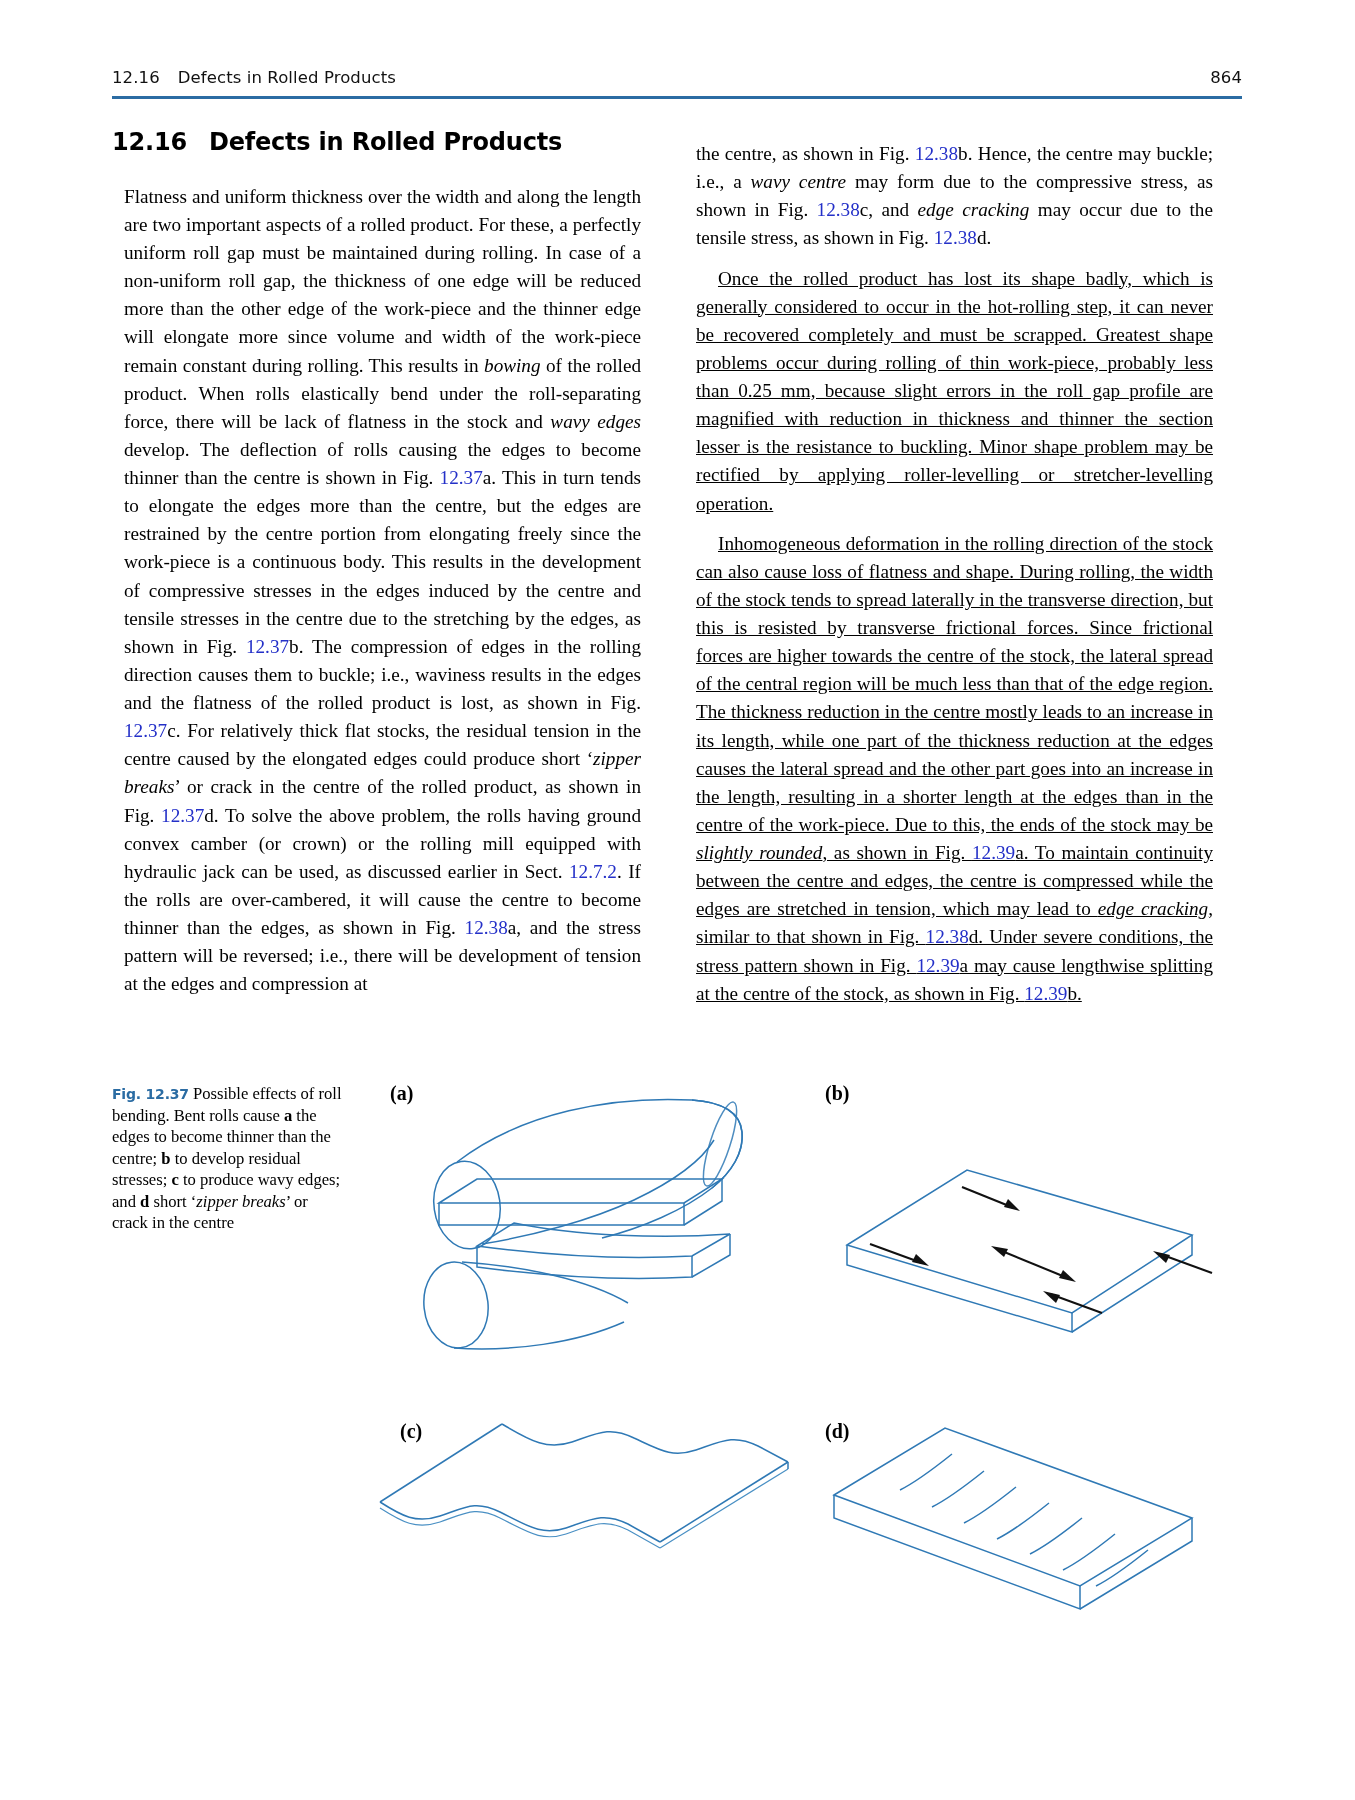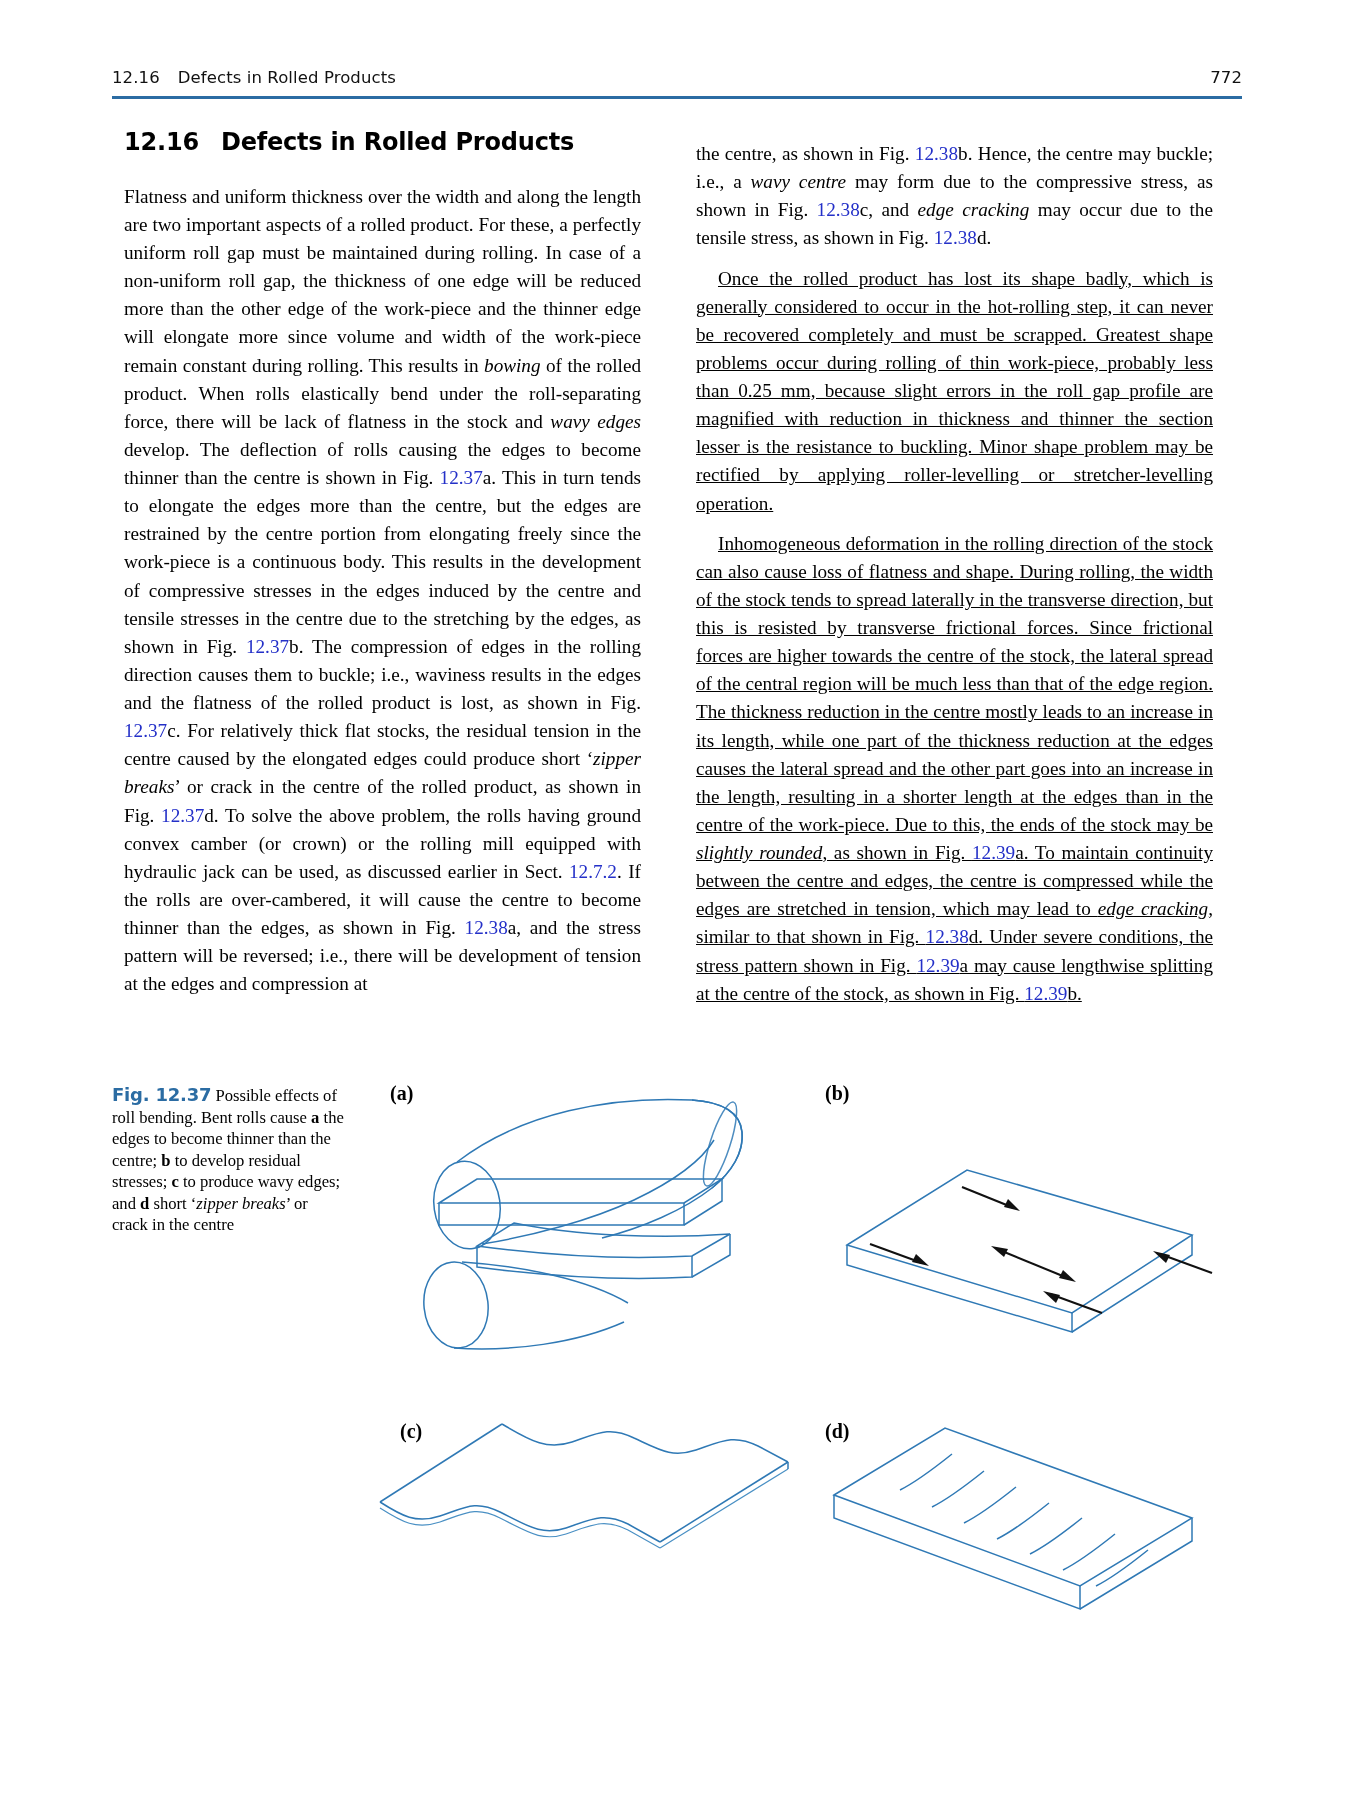--- a/index.html
+++ b/index.html
@@ -55,21 +55,21 @@
     font-size: 19.2px;
     line-height: 1.465;
     text-align: justify;
     text-justify: inter-word;
     hyphens: none;
   }
   .col-left  { left: 112px; }
   .col-right { left: 684px; }
 
   h2.section-title {
-    margin: 0 0 26px 12px;
+    margin: 0 0 26px 0;
     font-family: "DejaVu Sans", sans-serif;
     font-size: 24px;
     font-weight: bold;
     letter-spacing: -0.2px;
     line-height: 1.2;
   }
   h2.section-title .num { margin-right: 22px; }
 
   p.body { margin: 12px; text-indent: 0; }
   p.body + p.body { text-indent: 22px; text-decoration: underline; }
@@ -89,21 +89,21 @@
     left: 0;
     top: 23px;
     width: 232px;
     font-size: 16.6px;
     line-height: 1.30;
     text-align: left;
   }
   .fig-caption .fig-label {
     font-family: "DejaVu Sans", sans-serif;
     font-weight: bold;
-    font-size: 18px;
+    font-size: 14px;
     color: #2b6ca3;
     letter-spacing: -0.2px;
   }
   .fig-caption b { font-weight: bold; }
 
   .panels {
     position: absolute;
     left: 250px;
     top: 0;
     width: 880px;
@@ -125,21 +125,21 @@
 </head>
 <body>
 
 <div class="page">
 
   <div class="runhead">
     <div class="rh-left">
       <span class="rh-num">12.16</span>
       <span class="rh-name">Defects in Rolled Products</span>
     </div>
-    <div>772</div>
+    <div>864</div>
   </div>
   <div class="rule"></div>
 
   <div class="col col-left">
     <h2 class="section-title">
       <span class="num">12.16</span><span>Defects in Rolled Products</span>
     </h2>
     <p class="body"><span>Flatness and uniform thickness over the width and along the length are two important aspects of a rolled product. For these, a perfectly uniform roll gap must be maintained during rolling. In case of a non-uniform roll gap, the thickness of one edge will be reduced more than the other edge of the work-piece and the thinner edge will elongate more since volume and width of the work-piece remain constant during rolling. This results in </span><span class="ital">bowing</span><span> of the rolled product. When rolls elastically bend under the roll-separating force, there will be lack of flatness in the stock and </span><span class="ital">wavy edges</span><span> develop. The deflection of rolls causing the edges to become thinner than the centre is shown in Fig. </span><span class="blue">12.37</span><span>a. This in turn tends to elongate the edges more than the centre, but the edges are restrained by the centre portion from elongating freely since the work-piece is a continuous body. This results in the development of compressive stresses in the edges induced by the centre and tensile stresses in the centre due to the stretching by the edges, as shown in Fig. </span><span class="blue">12.37</span><span>b. The compression of edges in the rolling direction causes them to buckle; i.e., waviness results in the edges and the flatness of the rolled product is lost, as shown in Fig. </span><span class="blue">12.37</span><span>c. For relatively thick flat stocks, the residual tension in the centre caused by the elongated edges could produce short ‘</span><span class="ital">zipper breaks</span><span>’ or crack in the centre of the rolled product, as shown in Fig. </span><span class="blue">12.37</span><span>d. To solve the above problem, the rolls having ground convex camber (or crown) or the rolling mill equipped with hydraulic jack can be used, as discussed earlier in Sect. </span><span class="blue">12.7.2</span><span>. If the rolls are over-cambered, it will cause the centre to become thinner than the edges, as shown in Fig. </span><span class="blue">12.38</span><span>a, and the stress pattern will be reversed; i.e., there will be development of tension at the edges and compression at</span></p>
   </div>
 

